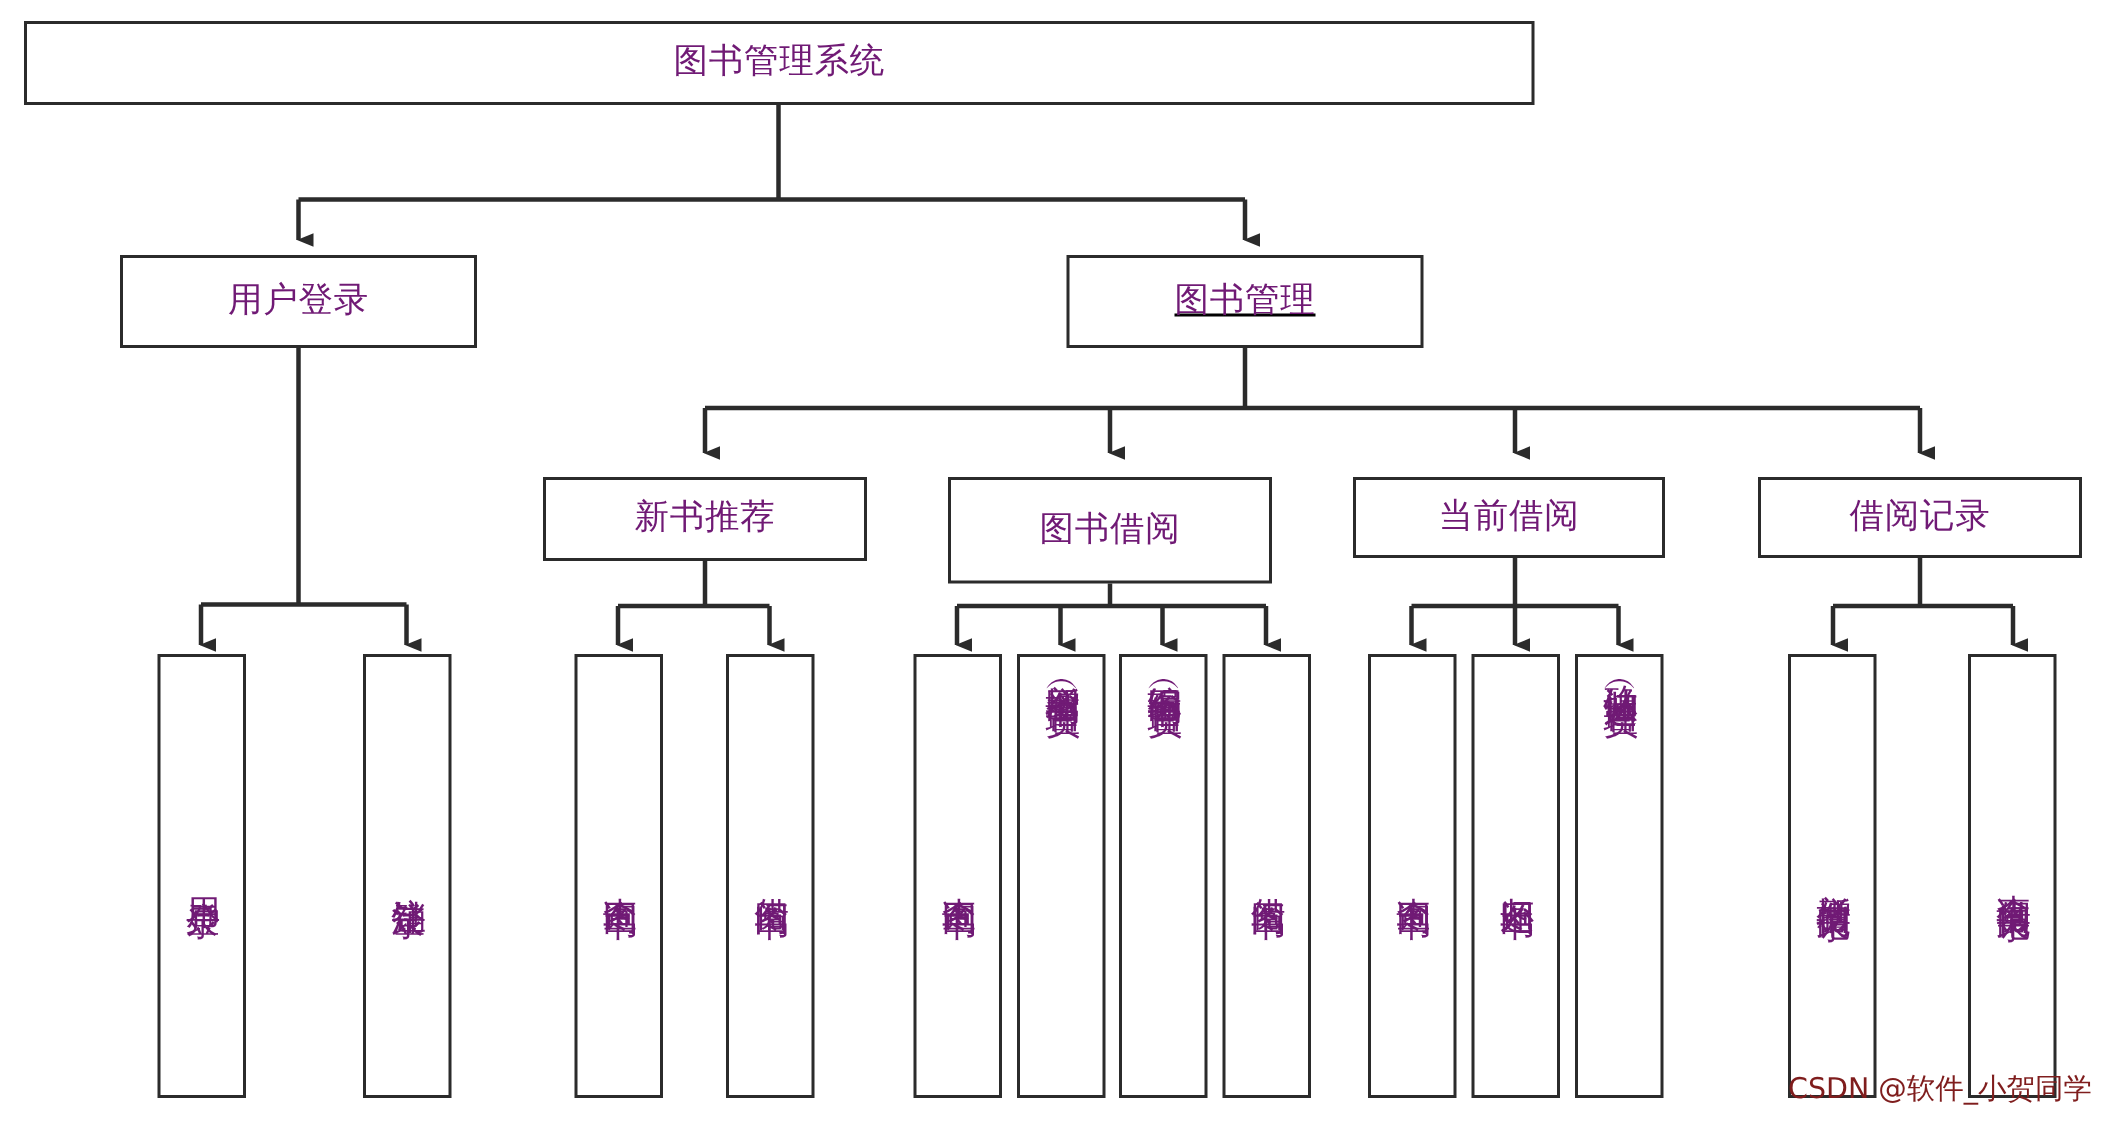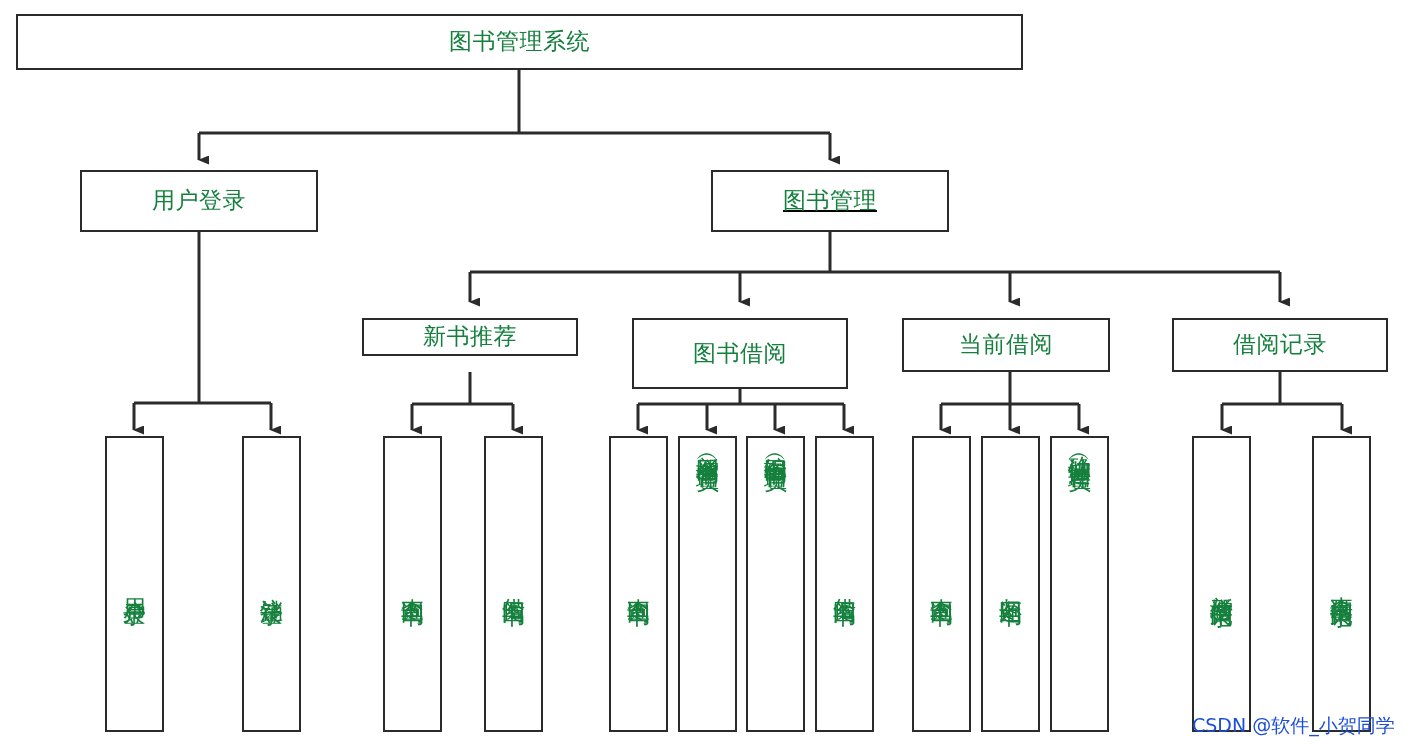--- a/index.html
+++ b/index.html
@@ -28,21 +28,21 @@
     position: absolute;
     box-sizing: border-box;
     background: #ffffff;
     border: 2px solid #2b2b2b;
     display: flex;
     align-items: center;
     justify-content: center;
     z-index: 3;
   }
   .node .lbl {
-    color: #15803d;
+    color: #701a75;
     font-size: 23px;
     line-height: 1.18;
     letter-spacing: 0.5px;
     white-space: nowrap;
     text-align: center;
   }
   
   .node.vert .lbl {
     writing-mode: vertical-rl;
     text-orientation: upright;
@@ -56,21 +56,21 @@
     padding-top: 0px;
   }
   .node.vert.mid {
     align-items: center;
   }
   .watermark {
     position: absolute;
     left: 1192px;
     top: 713px;
     font-size: 19px;
-    color: #1d4ed8;
+    color: #7f1d1d;
     white-space: nowrap;
     z-index: 5;
     font-family: "DejaVu Sans", "Liberation Sans", sans-serif;
   }
 </style>
 </head>
 <body>
 
 <div id="canvas">
 
@@ -128,21 +128,21 @@
     <span class="lbl">图书管理系统</span>
   </div>
 
   <div class="node" style="left:80px; top:170px; width:238px; height:62px;">
     <span class="lbl">用户登录</span>
   </div>
   <div class="node" style="left:711px; top:170px; width:238px; height:62px;text-decoration:underline;">
     <span class="lbl">图书管理</span>
   </div>
 
-  <div class="node" style="left:362px; top:318px; width:216px; height:38px;">
+  <div class="node" style="left:362px; top:318px; width:216px; height:56px;">
     <span class="lbl">新书推荐</span>
   </div>
   <div class="node" style="left:632px; top:318px; width:216px; height:71px;">
     <span class="lbl">图书借阅</span>
   </div>
   <div class="node" style="left:902px; top:318px; width:208px; height:54px;">
     <span class="lbl">当前借阅</span>
   </div>
   <div class="node" style="left:1172px; top:318px; width:216px; height:54px;">
     <span class="lbl">借阅记录</span>

